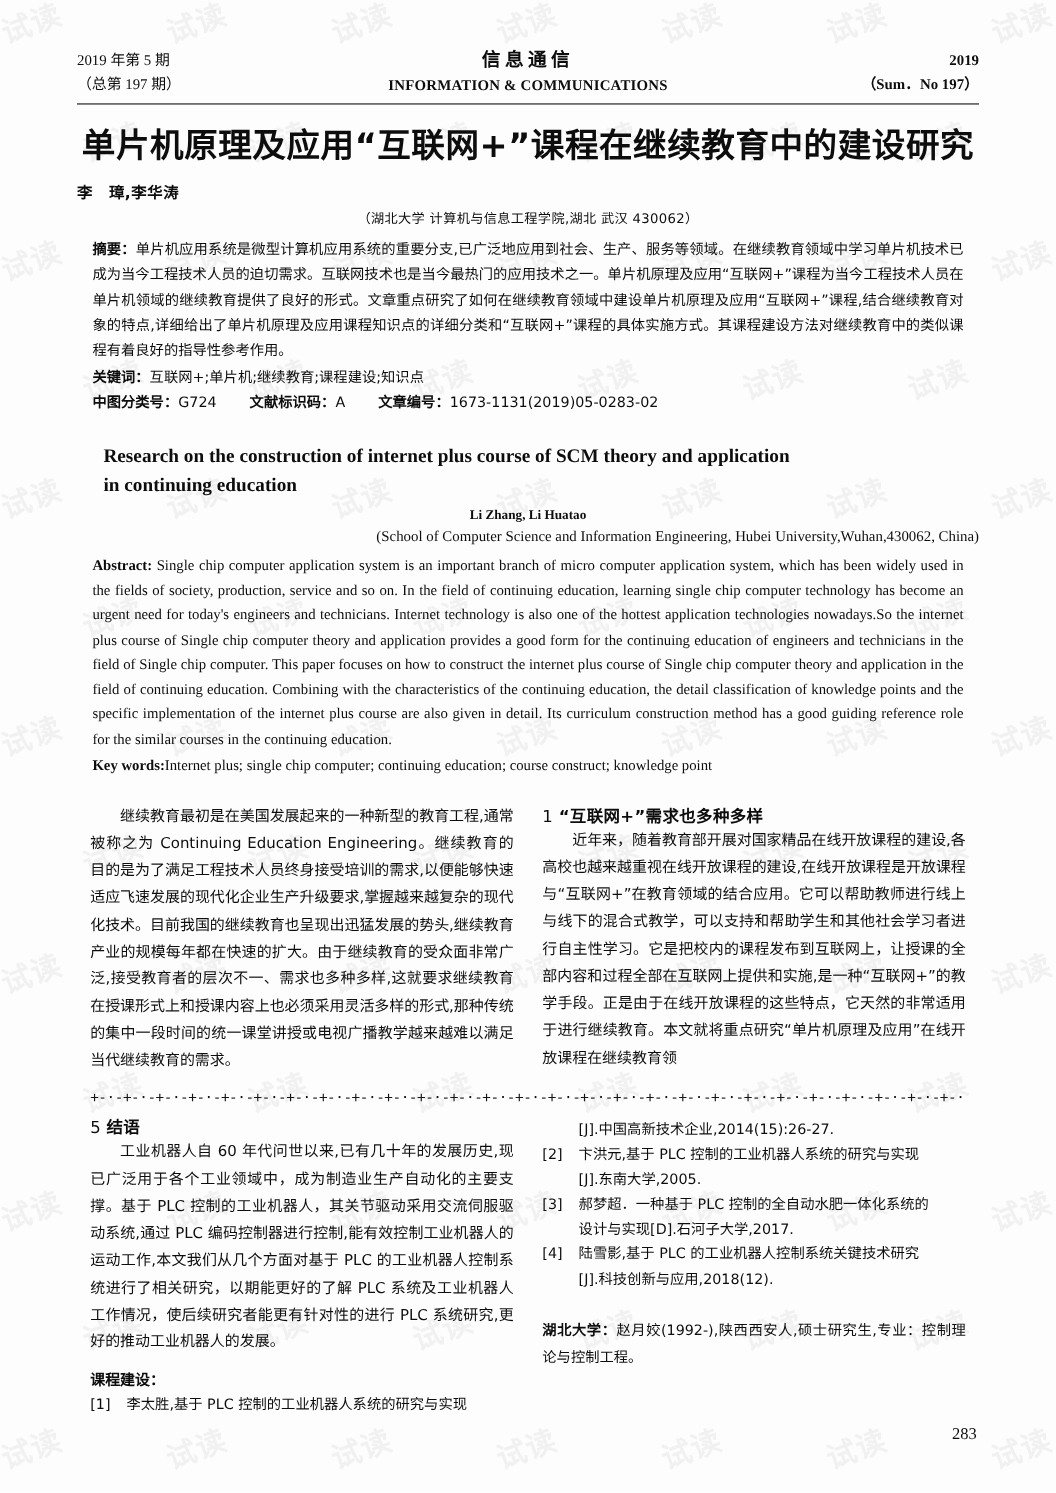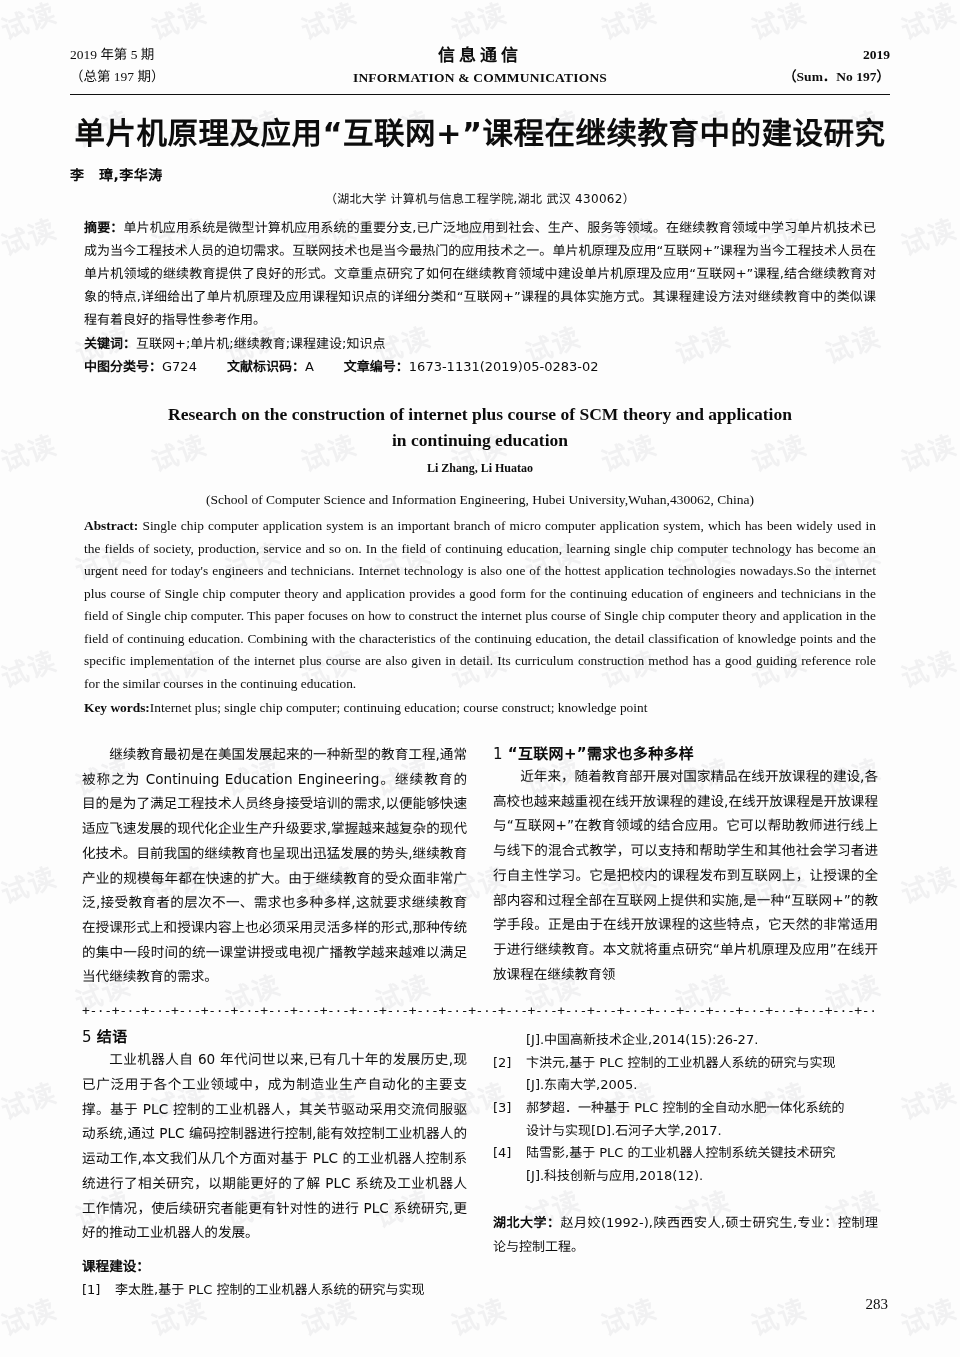--- a/index.html
+++ b/index.html
@@ -128,37 +128,36 @@
     padding: 0 14px;
     display: flex;
     gap: 30px;
   }
 
   
   .title-en {
     font-family: "Liberation Serif", serif;
     font-weight: 700;
     font-size: 17.5px;
-    text-align: center;
     line-height: 1.5;
     margin-top: 22px;
     padding: 0 24px;
   }
   .authors-en {
     font-family: "Liberation Serif", serif;
     font-weight: 700;
     font-size: 12px;
     text-align: center;
     margin-top: 8px;
   }
   .affil-en {
     font-family: "Liberation Serif", serif;
     font-size: 13.5px;
-    text-align: center;
-    margin-top: 16px;
+    text-align: right;
+    margin-top: 4px;
   }
   .abs-en {
     font-family: "Liberation Serif", serif;
     font-size: 13.4px;
     line-height: 1.68;
     text-align: justify;
     margin-top: 7px;
     padding: 0 14px;
   }
   .abs-en b { font-weight: 700; }

